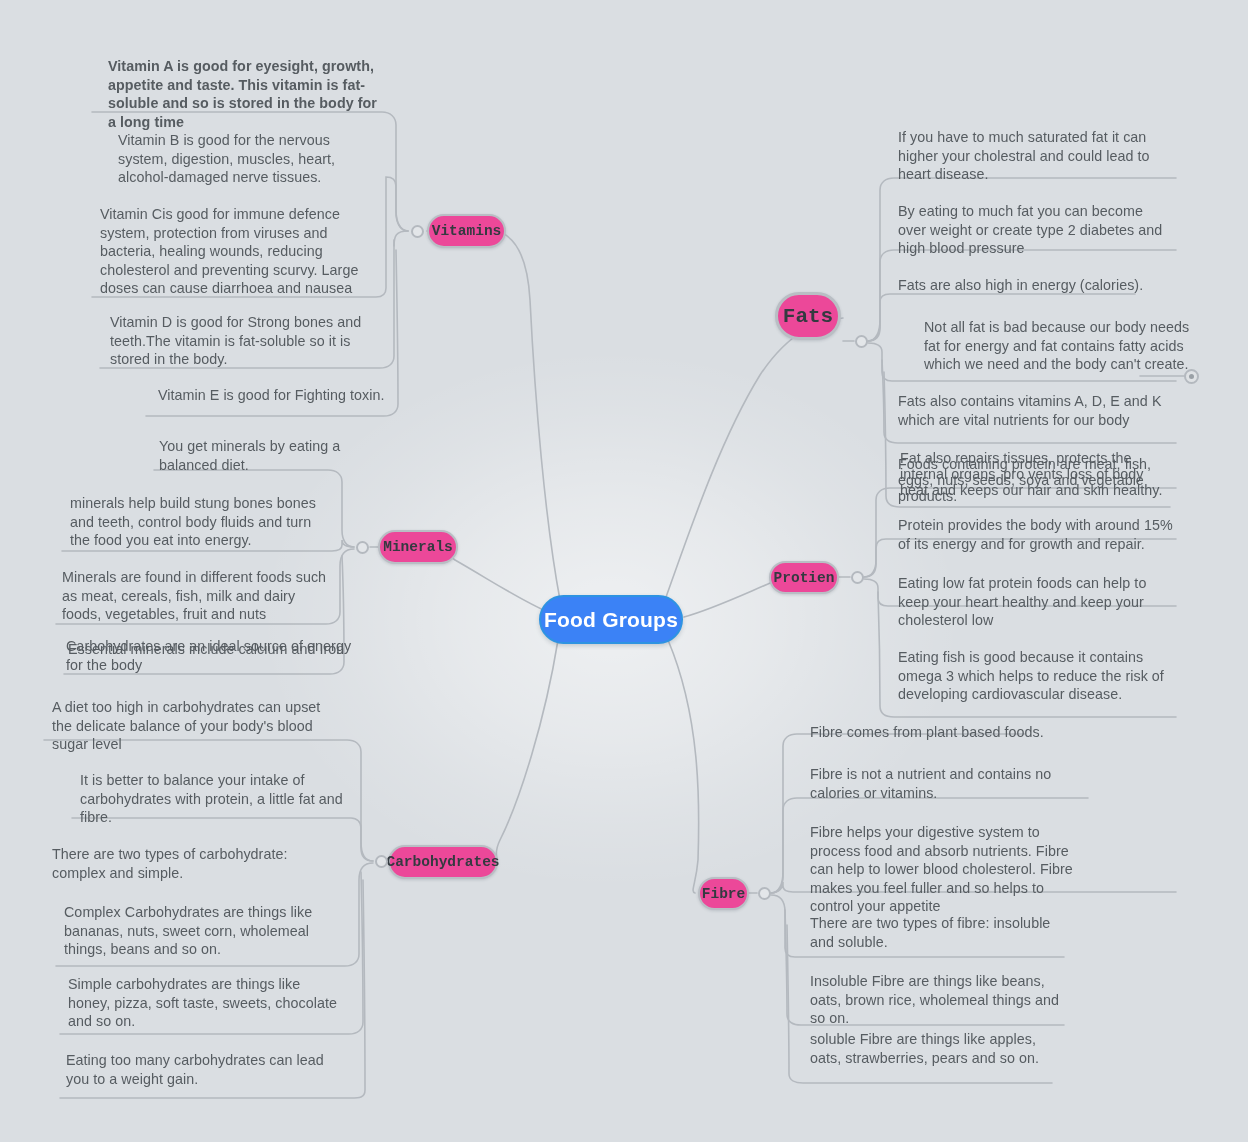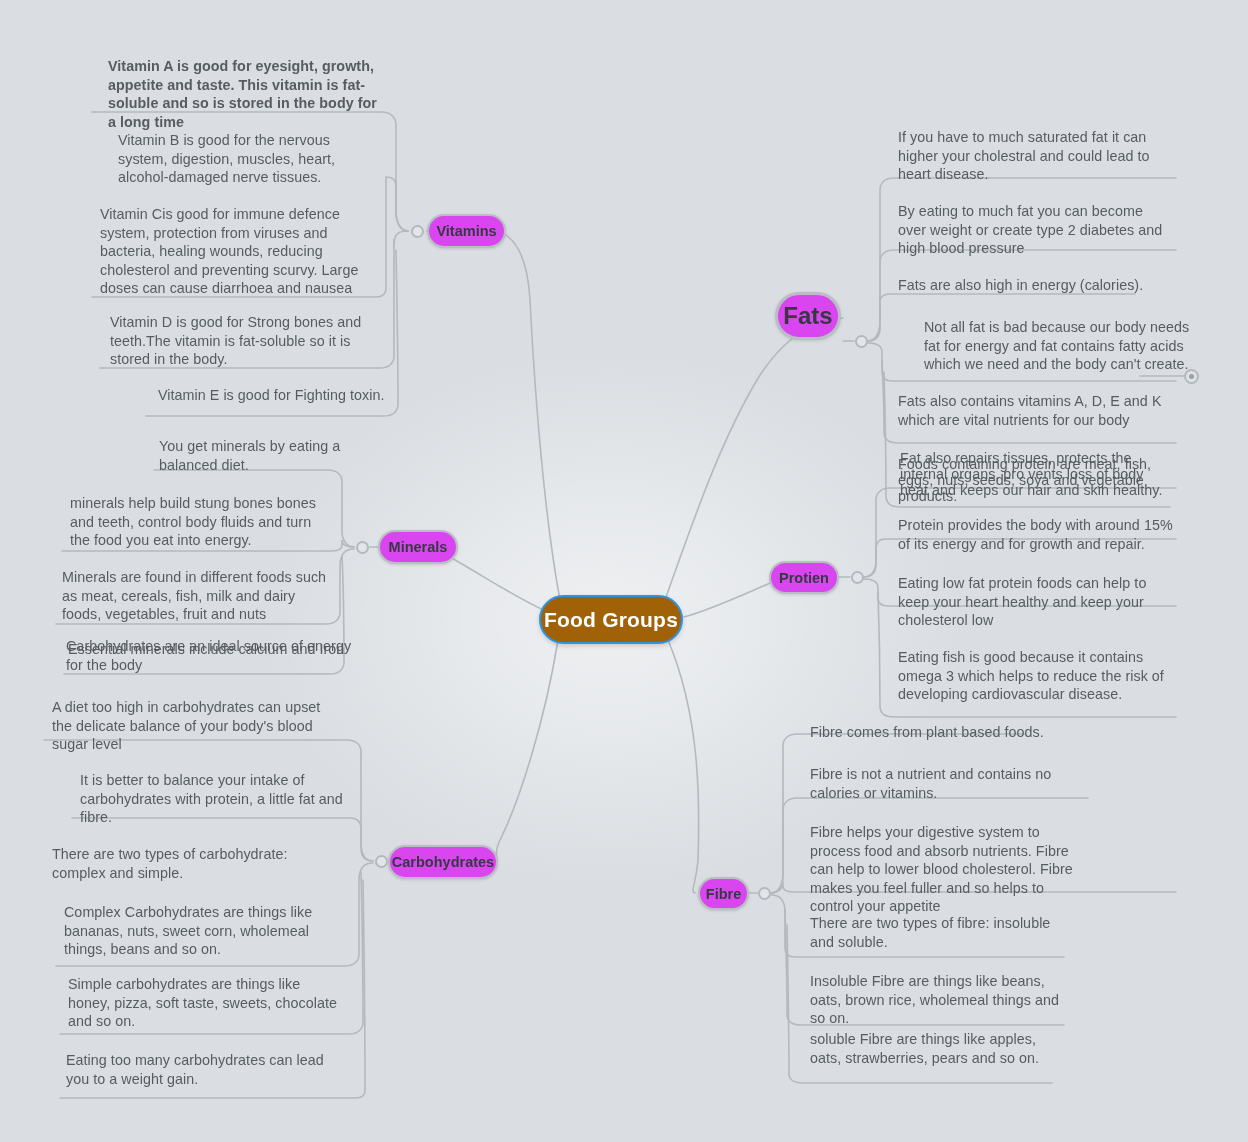--- a/index.html
+++ b/index.html
@@ -41,44 +41,45 @@
   .node {
     position: absolute;
     box-sizing: border-box;
     white-space: nowrap;
     display: flex;
     align-items: center;
     justify-content: center;
   }
 
   .root-node {
-    background: #a16207;
+    background: #3b82f6;
     border: 2px solid #2e93e2;
     border-radius: 26px;
     color: #ffffff;
     font-size: 21px;
     font-weight: 700;
     letter-spacing: 0.2px;
     box-shadow: 0 2px 4px rgba(60,80,100,0.22);
     padding: 0 22px;
   }
 
   .branch-node {
-    background: #d946ef;
+    background: #ec4899;
     border: 2.5px solid #b9bec4;
     border-radius: 22px;
     color: #343a40;
     font-size: 14.5px;
     font-weight: 700;
     box-shadow: 0 1px 3px rgba(70,80,95,0.20);
     padding: 0 15px;
+    font-family: Liberation Mono, monospace;
   }
 
   .branch-node.big {
-    font-size: 24px;
+    font-size: 21px;
     border-width: 3px;
     border-radius: 28px;
   }
 
   
   .leaf {
     position: absolute;
     box-sizing: border-box;
     color: #565c61;
     font-size: 14.3px;

